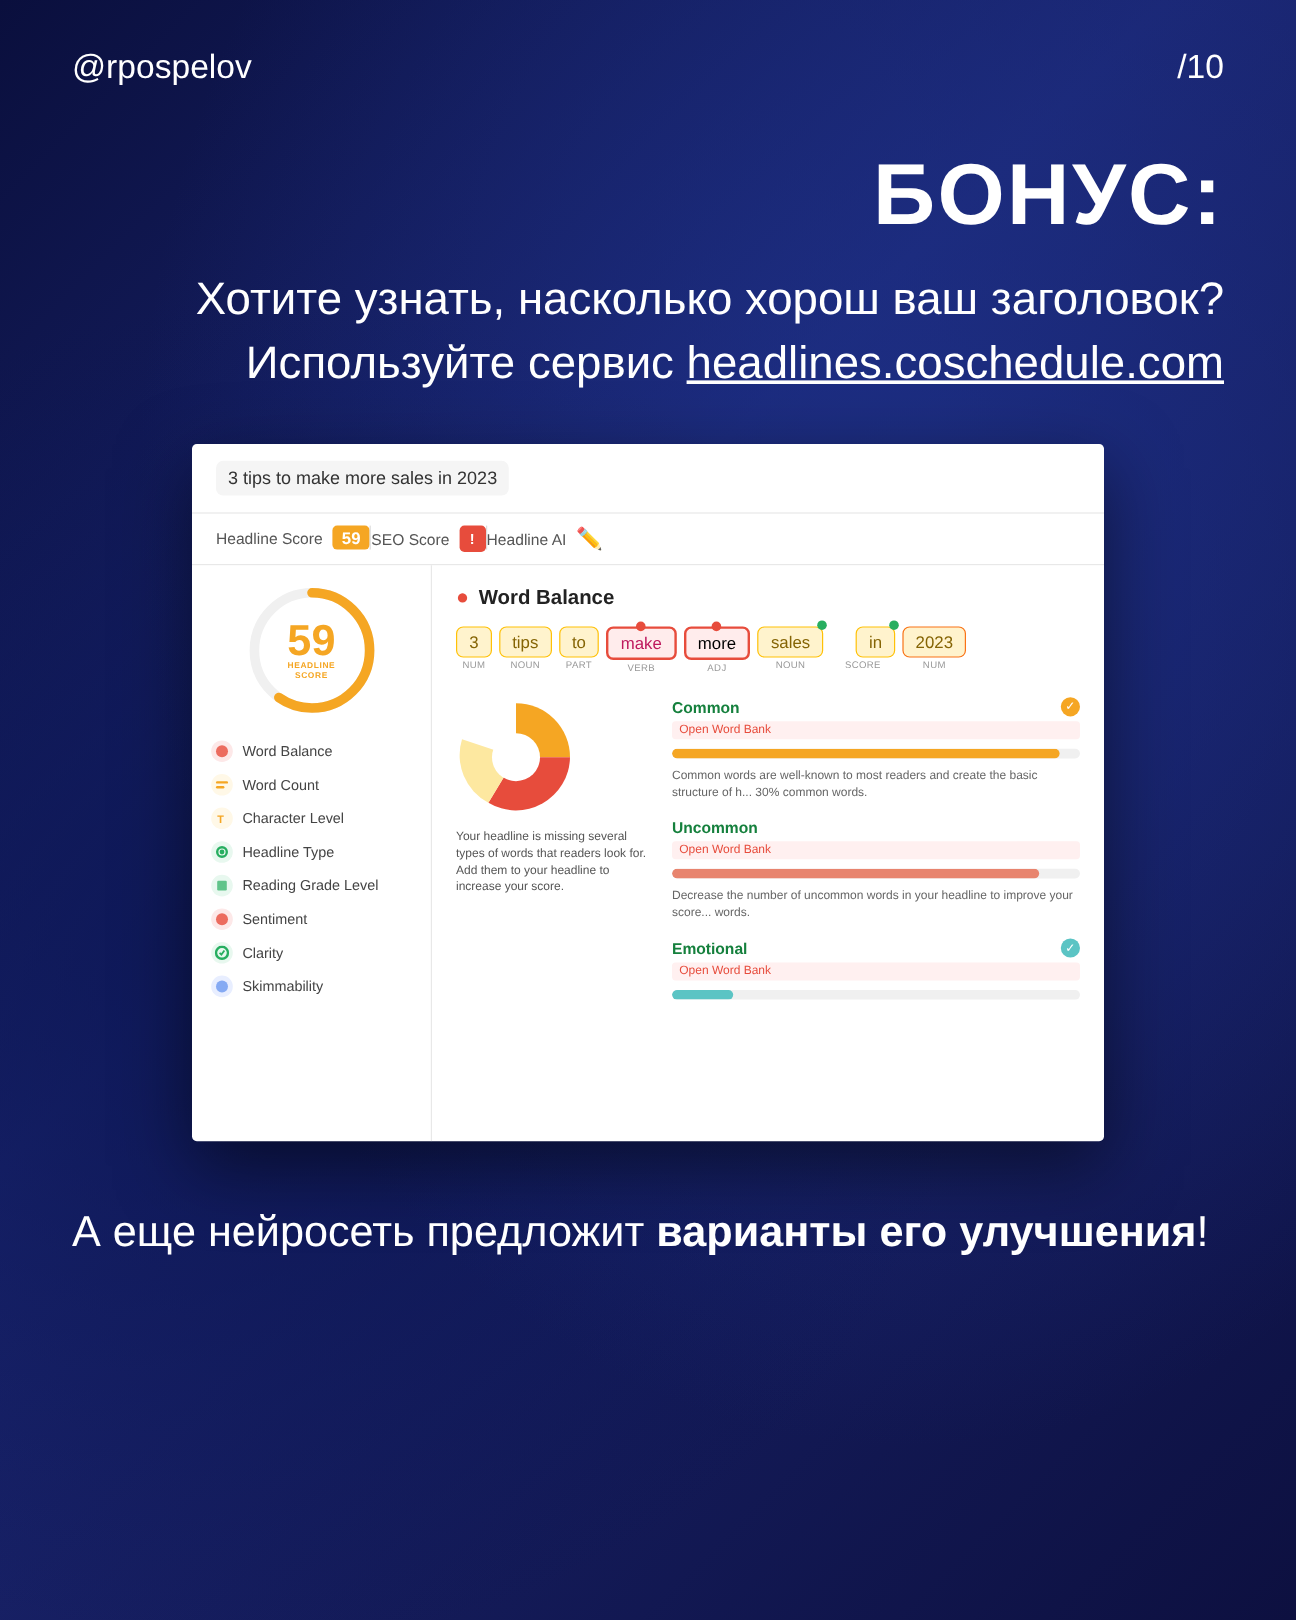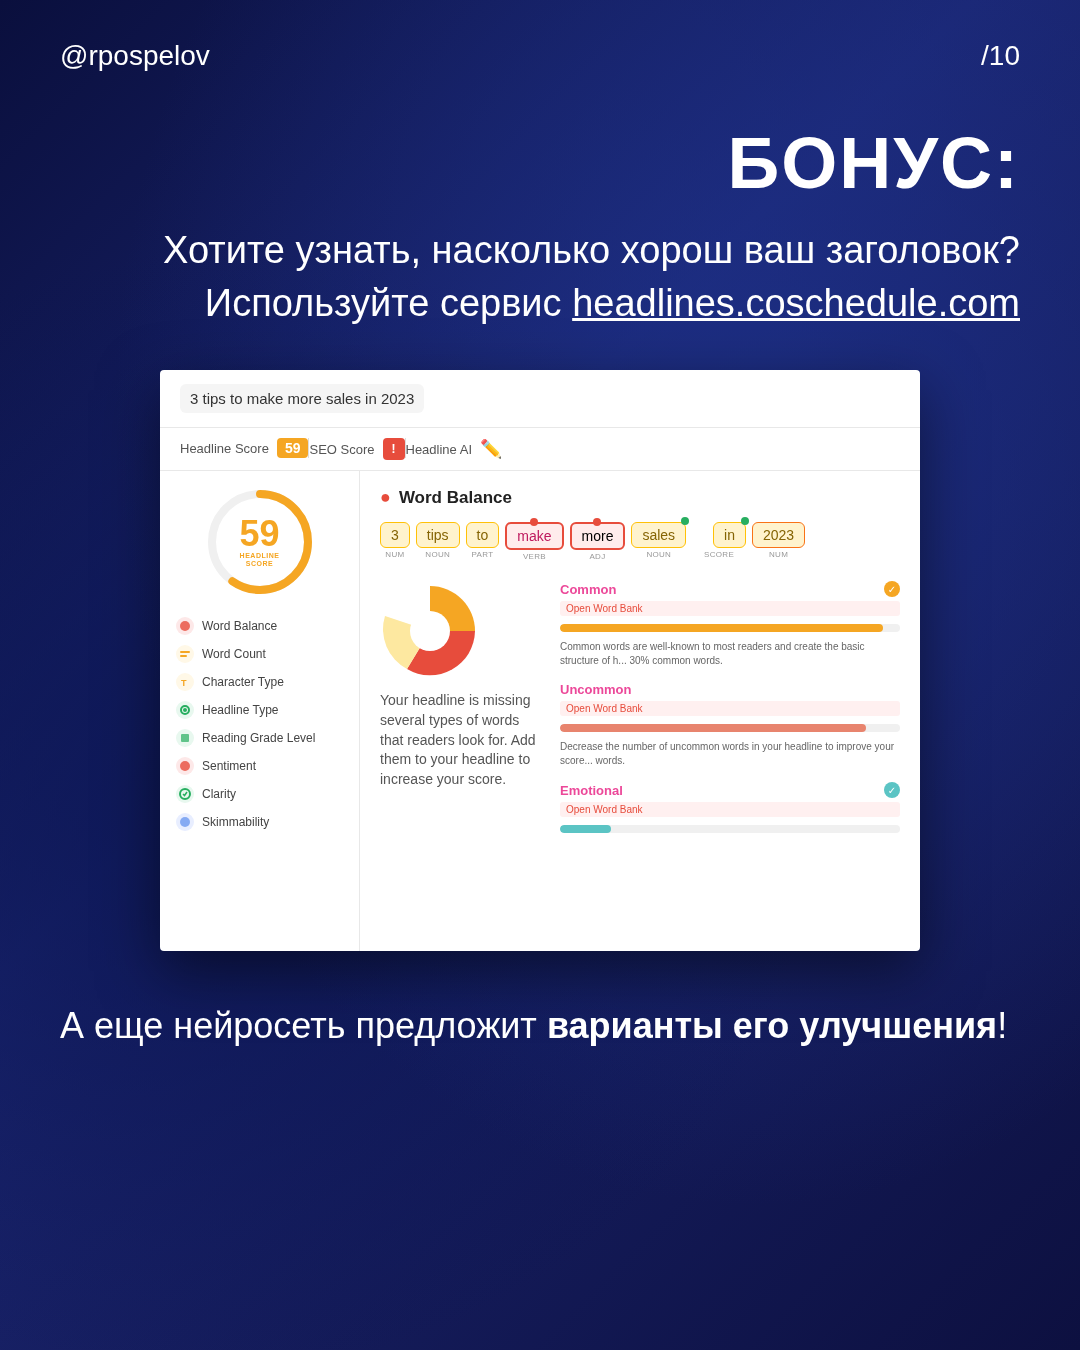--- a/index.html
+++ b/index.html
@@ -330,21 +330,21 @@
       gap: 10px;
     }
 
     .pie-chart {
       width: 100px;
       height: 100px;
       flex-shrink: 0;
     }
 
     .pie-desc {
-      font-size: 14px;
+      font-size: 10px;
       color: #555;
       line-height: 1.4;
     }
 
     .bars-section {
       flex: 1;
       display: flex;
       flex-direction: column;
       gap: 14px;
     }
@@ -357,21 +357,21 @@
 
     .bar-header {
       display: flex;
       align-items: center;
       justify-content: space-between;
     }
 
     .bar-label {
       font-size: 13px;
       font-weight: 600;
-      color: #ec4899;
+      color: #15803d;
     }
 
     .bar-link {
       font-size: 10px;
       color: #e74c3c;
       text-decoration: none;
       background: #fff0f0;
       padding: 2px 6px;
       border-radius: 3px;
     }
@@ -538,21 +538,21 @@
                 </svg>
             </div>
             <span>Word Count</span>
           </div>
           <div class="sidebar-item">
             <div class="si-icon" style="background:#fff8e7;">
               <svg width="12" height="12" viewBox="0 0 12 12">
                   <text x="2" y="10" font-size="9" fill="#f5a623" font-weight="bold">T</text>
                 </svg>
             </div>
-            <span>Character Type</span>
+            <span>Character Level</span>
           </div>
           <div class="sidebar-item">
             <div class="si-icon" style="background:#e8f8ef;">
               <svg width="12" height="12" viewBox="0 0 12 12">
                   <circle cx="6" cy="6" r="4" fill="none" stroke="#27ae60" stroke-width="2"></circle>
                   <circle cx="6" cy="6" r="2" fill="#27ae60"></circle>
                 </svg>
             </div>
             <span>Headline Type</span>
           </div>

